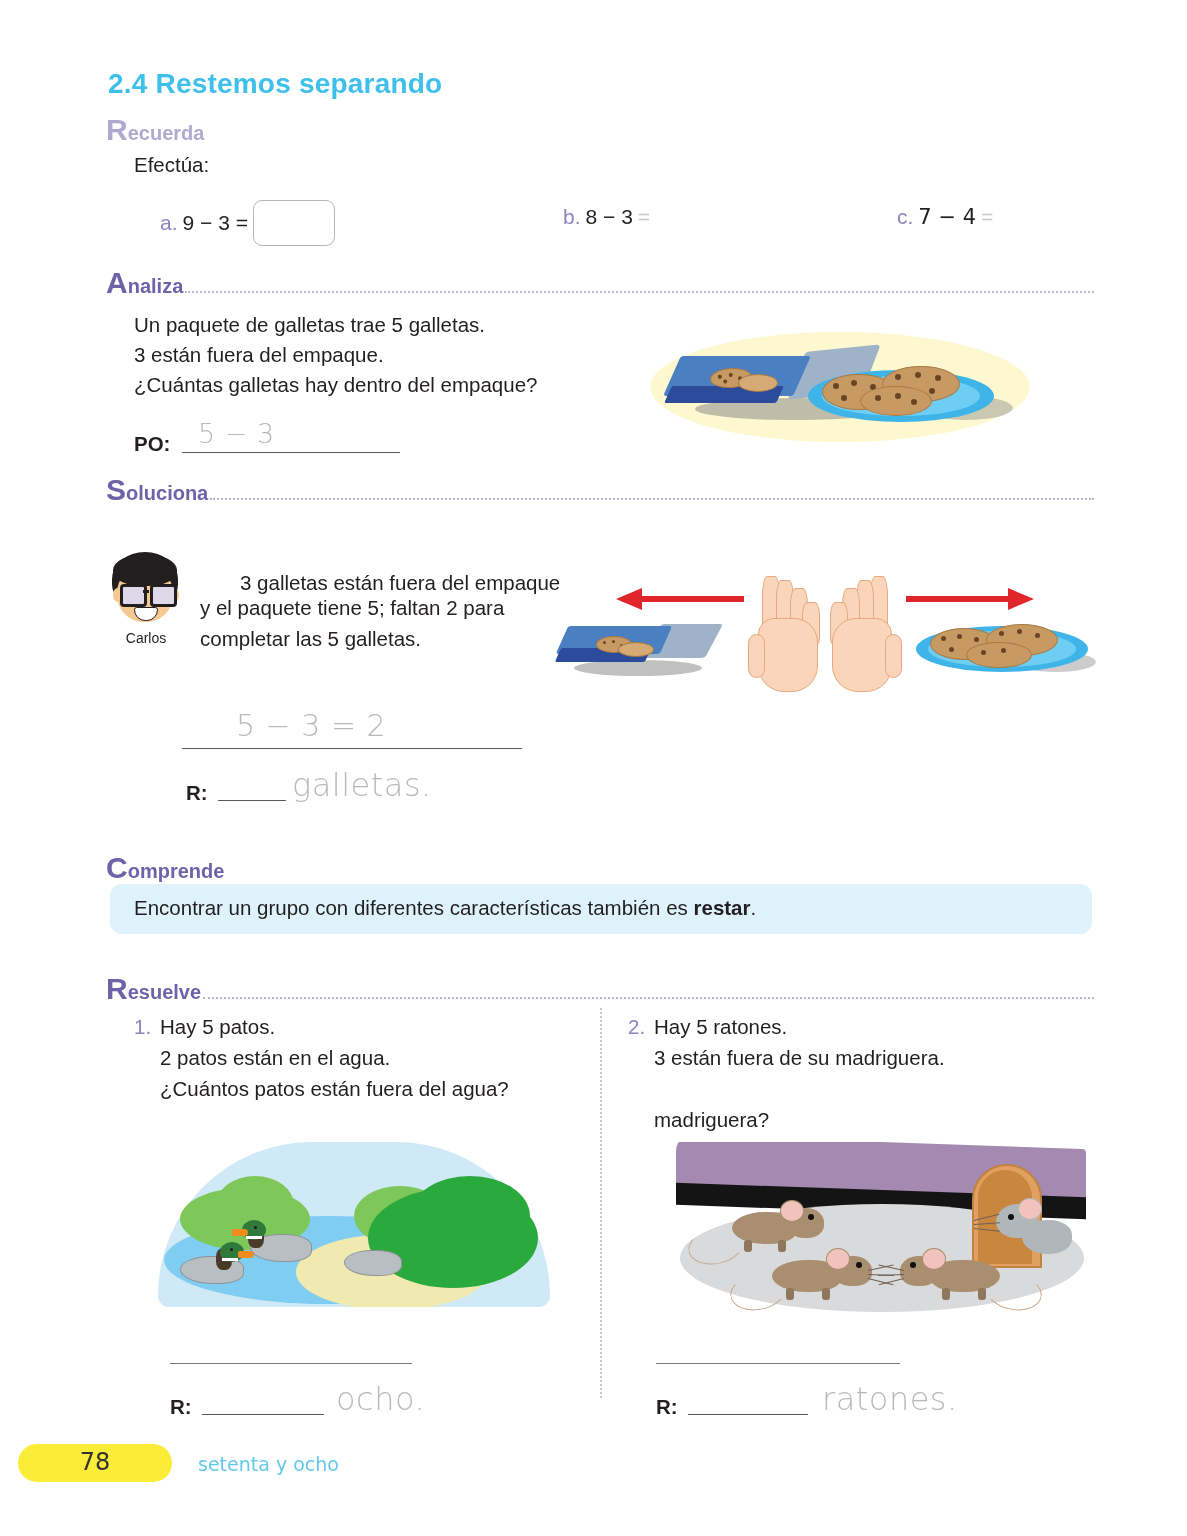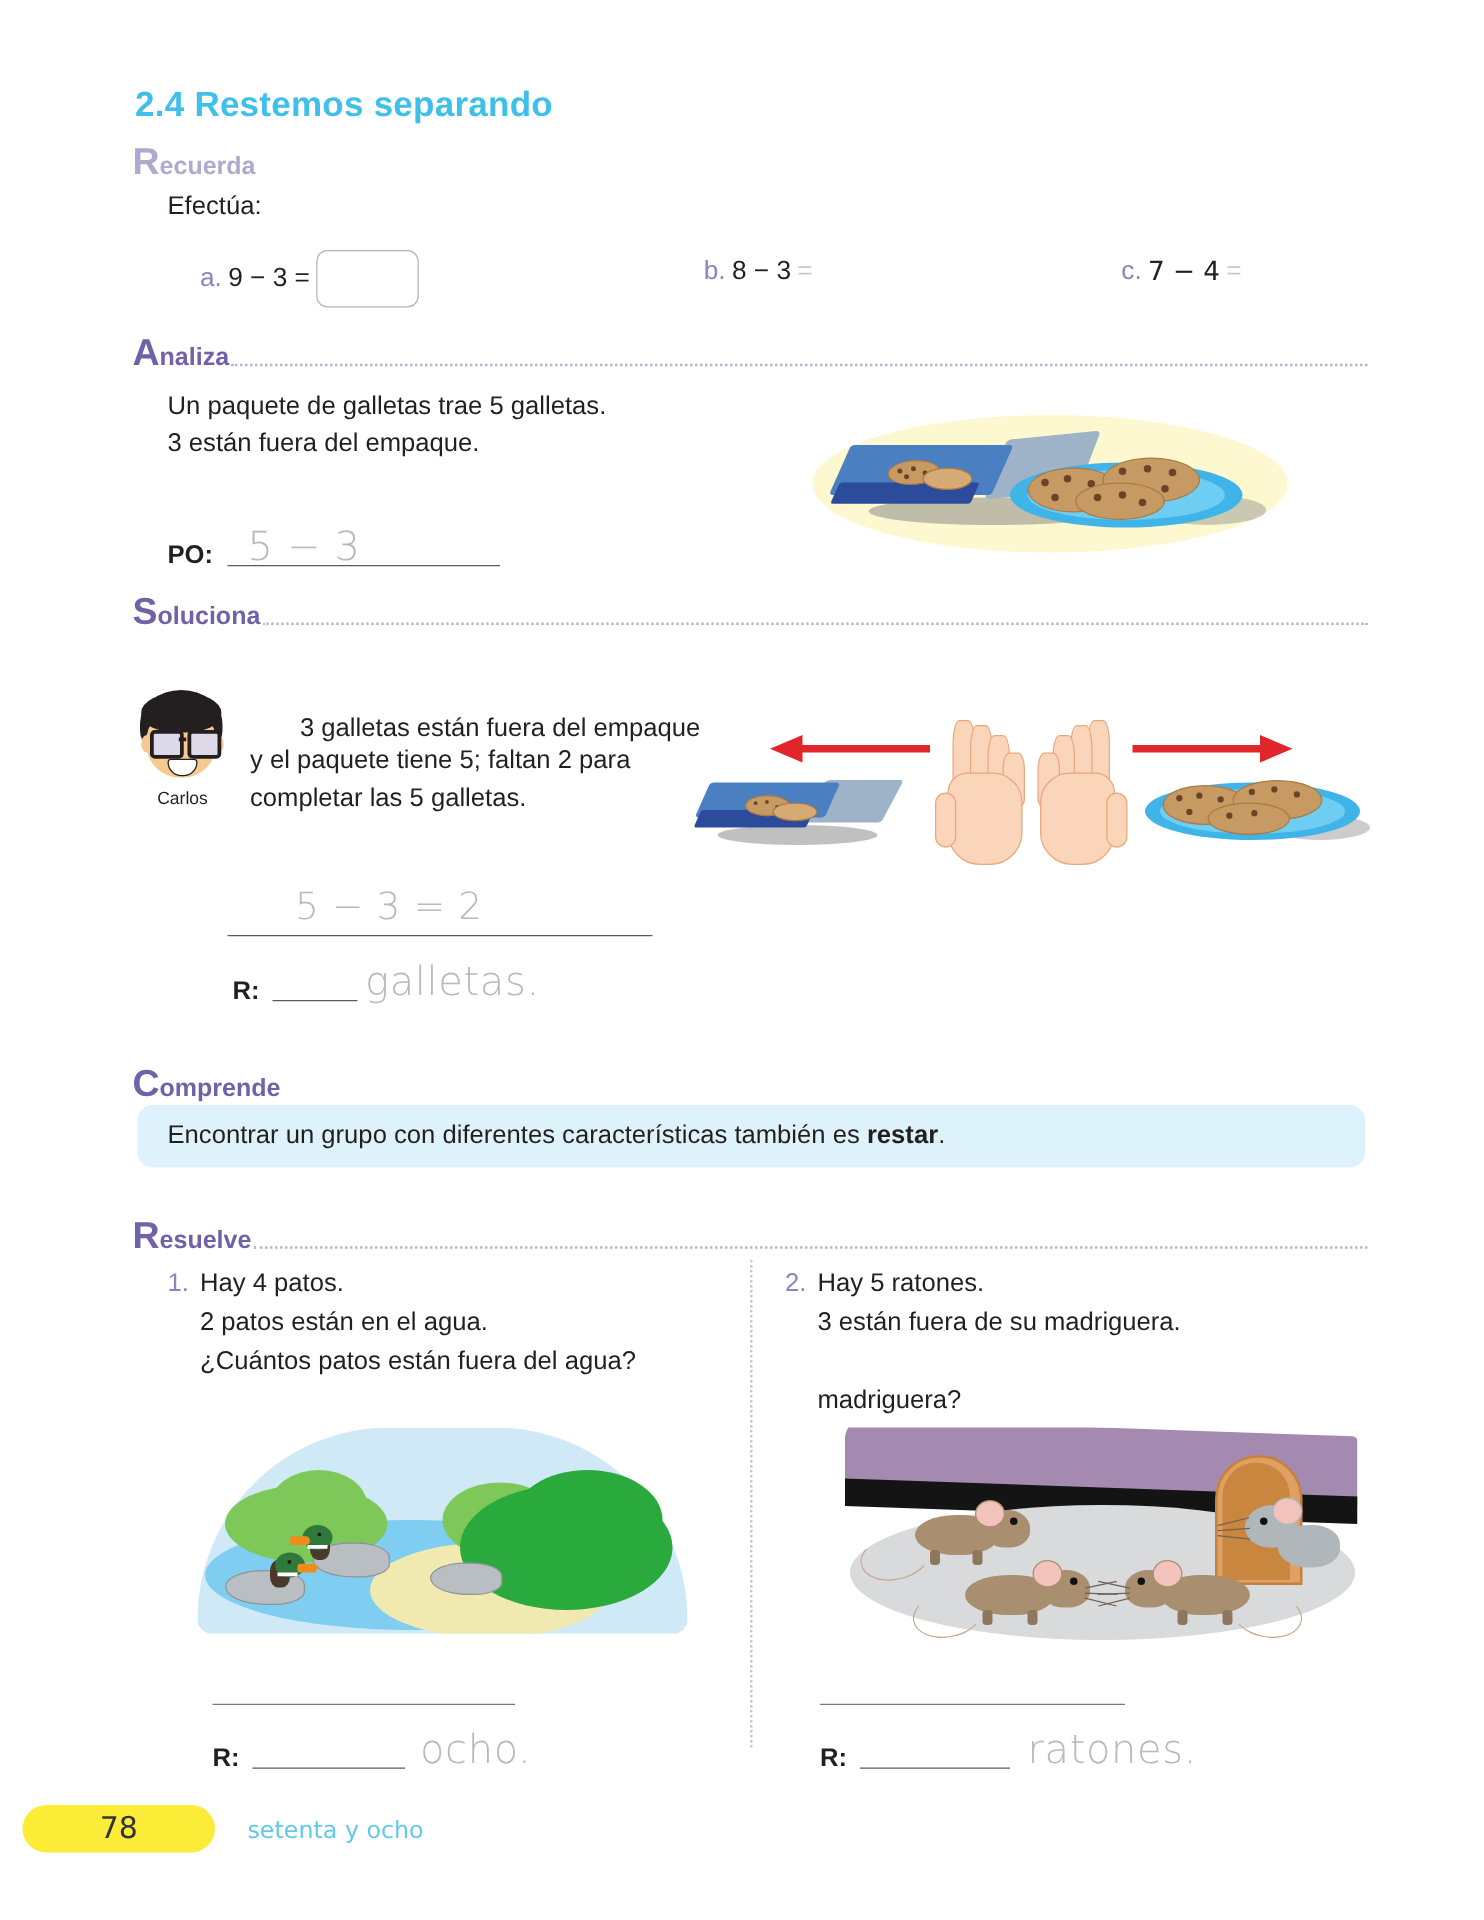--- a/index.html
+++ b/index.html
@@ -182,23 +182,24 @@
   </div>
 
   <div class="sect purple" style="left:106px;top:269px;width:988px;">
     <span class="cap">A</span>
     <span class="rest">naliza</span>
     <span class="dotrule"></span>
   </div>
 
   <div class="body-line" style="left:134px;top:310px;">Un paquete de galletas trae 5 galletas.</div>
   <div class="body-line" style="left:134px;top:340px;">3 están fuera del empaque.</div>
+  <div class="body-line" style="left:134px;top:370px;">¿Cuántas galletas hay dentro del empaque?</div>
 
   <div class="body-line bold" style="left:134px;top:429px;">PO:</div>
-  <div class="handw" style="position:absolute;left:198px;top:418px;font-size:32px;">5 − 3</div>
+  <div class="handw" style="position:absolute;left:198px;top:418px;font-size:27px;">5 − 3</div>
   <div class="rule" style="left:182px;top:452px;width:218px;"></div>
 
   <div class="illus" id="cookies-scene-1">
     <div class="oval"></div>
 
     <div class="pkg" style="left:0;top:0;width:380px;height:115px;">
       <div class="shadow" style="left:45px;top:68px;width:200px;height:22px;"></div>
       <div class="flap" style="left:148px;top:18px;width:72px;height:48px;transform:skewX(-26deg) rotate(-6deg);border-radius:4px;"></div>
       <div class="lid" style="left:22px;top:26px;width:130px;height:40px;transform:skewX(-24deg);border-radius:3px;"></div>
       <div class="base" style="left:18px;top:56px;width:112px;height:17px;transform:skewX(-24deg);border-radius:2px;"></div>
@@ -341,21 +342,21 @@
 
   <div class="sect purple" style="left:106px;top:975px;width:988px;">
     <span class="cap">R</span>
     <span class="rest">esuelve</span>
     <span class="dotrule"></span>
   </div>
 
   <div id="col-divider"></div>
 
   <div class="body-line" style="left:134px;top:1012px;color:#8d84bd;">1.</div>
-  <div class="body-line" style="left:160px;top:1012px;">Hay 4 patos.</div>
+  <div class="body-line" style="left:160px;top:1012px;">Hay 5 patos.</div>
   <div class="body-line" style="left:160px;top:1043px;">2 patos están en el agua.</div>
   <div class="body-line" style="left:160px;top:1074px;">¿Cuántos patos están fuera del agua?</div>
 
   <div class="illus" id="duck-scene">
     <div class="sky"></div>
     <div class="pond" style="left:6px;top:74px;width:330px;height:88px;"></div>
     <div class="sand" style="left:138px;top:92px;width:192px;height:76px;"></div>
     <div class="bush" style="left:22px;top:46px;width:130px;height:62px;background:#7ec85a;"></div>
     <div class="bush" style="left:58px;top:34px;width:78px;height:58px;background:#7ec85a;"></div>
     <div class="bush" style="left:196px;top:44px;width:92px;height:60px;background:#7ec85a;"></div>

